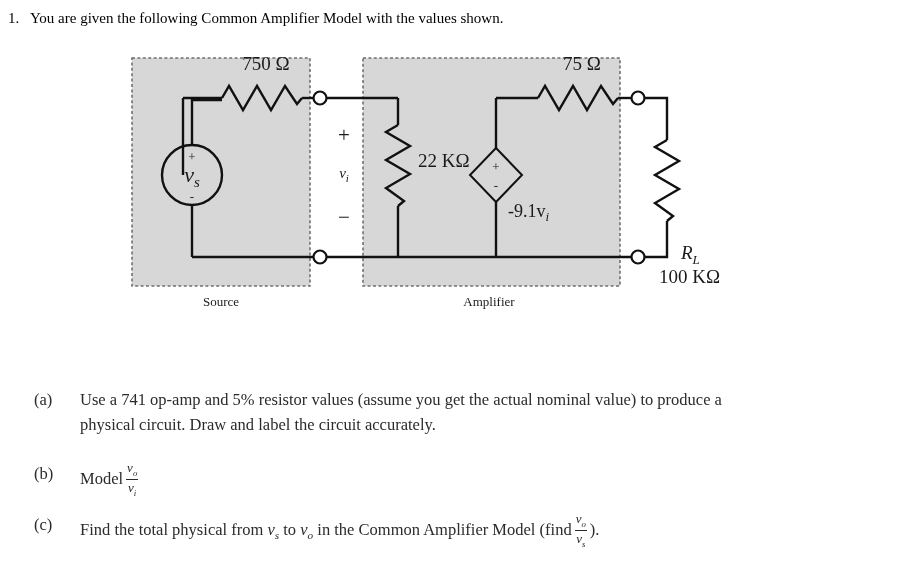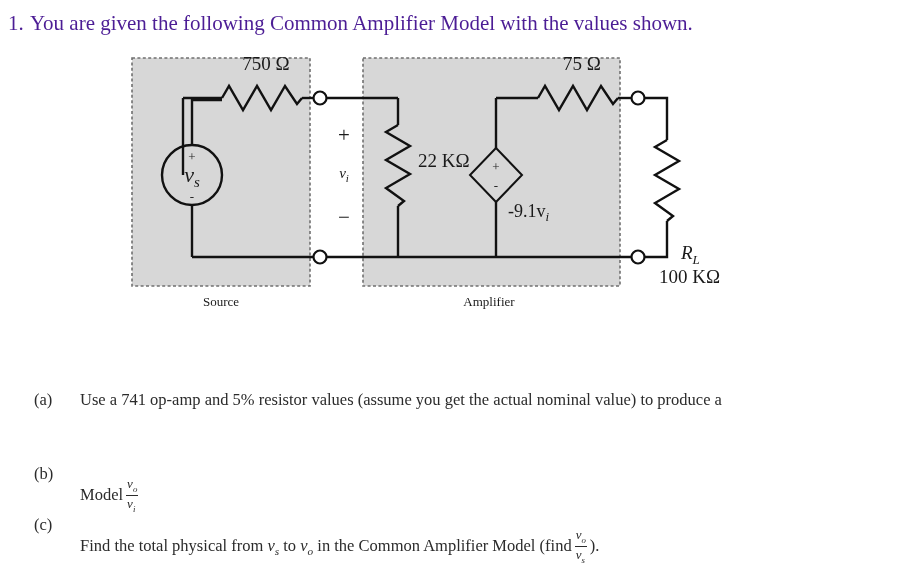--- a/index.html
+++ b/index.html
@@ -11,23 +11,23 @@
     width: 901px;
     height: 575px;
     position: relative;
     font-family: "Liberation Serif", "DejaVu Serif", serif;
     color: #1a1a1a;
     overflow: hidden;
   }
 
   .q-line {
     position: absolute;
-    font-size: 21px;
+    font-size: 15px;
     line-height: 1.45;
-    color: #4c1d95;
+    color: #000000;
     white-space: nowrap;
   }
 
   #prompt-text {
     left: 8px;
     top: 8px;
   }
   #prompt-text .num {
     display: inline-block;
     width: 22px;
@@ -52,23 +52,24 @@
   }
 
   #part-a { left: 34px; top: 388px; width: 845px; }
   #part-b { left: 34px; top: 462px; width: 500px; }
   #part-c { left: 34px; top: 513px; width: 760px; }
 
   
   .frac {
     display: inline-block;
     vertical-align: middle;
+    text-align: center;
     position: relative;
     top: -1px;
-    margin: 16px 3px;
+    margin: 0 3px;
     font-size: 15px;
   }
   .frac .numer {
     display: block;
     font-style: italic;
     line-height: 1;
     padding: 0 1px;
     font-size: 13px;
   }
   .frac .bar {
@@ -216,20 +217,21 @@
     <tspan>Amplifier</tspan>
   </text>
 
 </svg>
 </div>
 
 <div class="part" id="part-a">
   <span class="lbl">(a)</span>
   <span class="body">
     <span>Use a 741 op-amp and 5% resistor values (assume you get the actual nominal value) to produce a</span><br>
+    <span>physical circuit. Draw and label the circuit accurately.</span>
   </span>
 </div>
 
 <div class="part" id="part-b">
   <span class="lbl">(b)</span>
   <span class="body">
     <span>Model</span><span class="frac"><span class="numer"><span>v</span><sub>o</sub></span><span class="bar"></span><span class="denom"><span>v</span><sub>i</sub></span></span>
   </span>
 </div>
 

